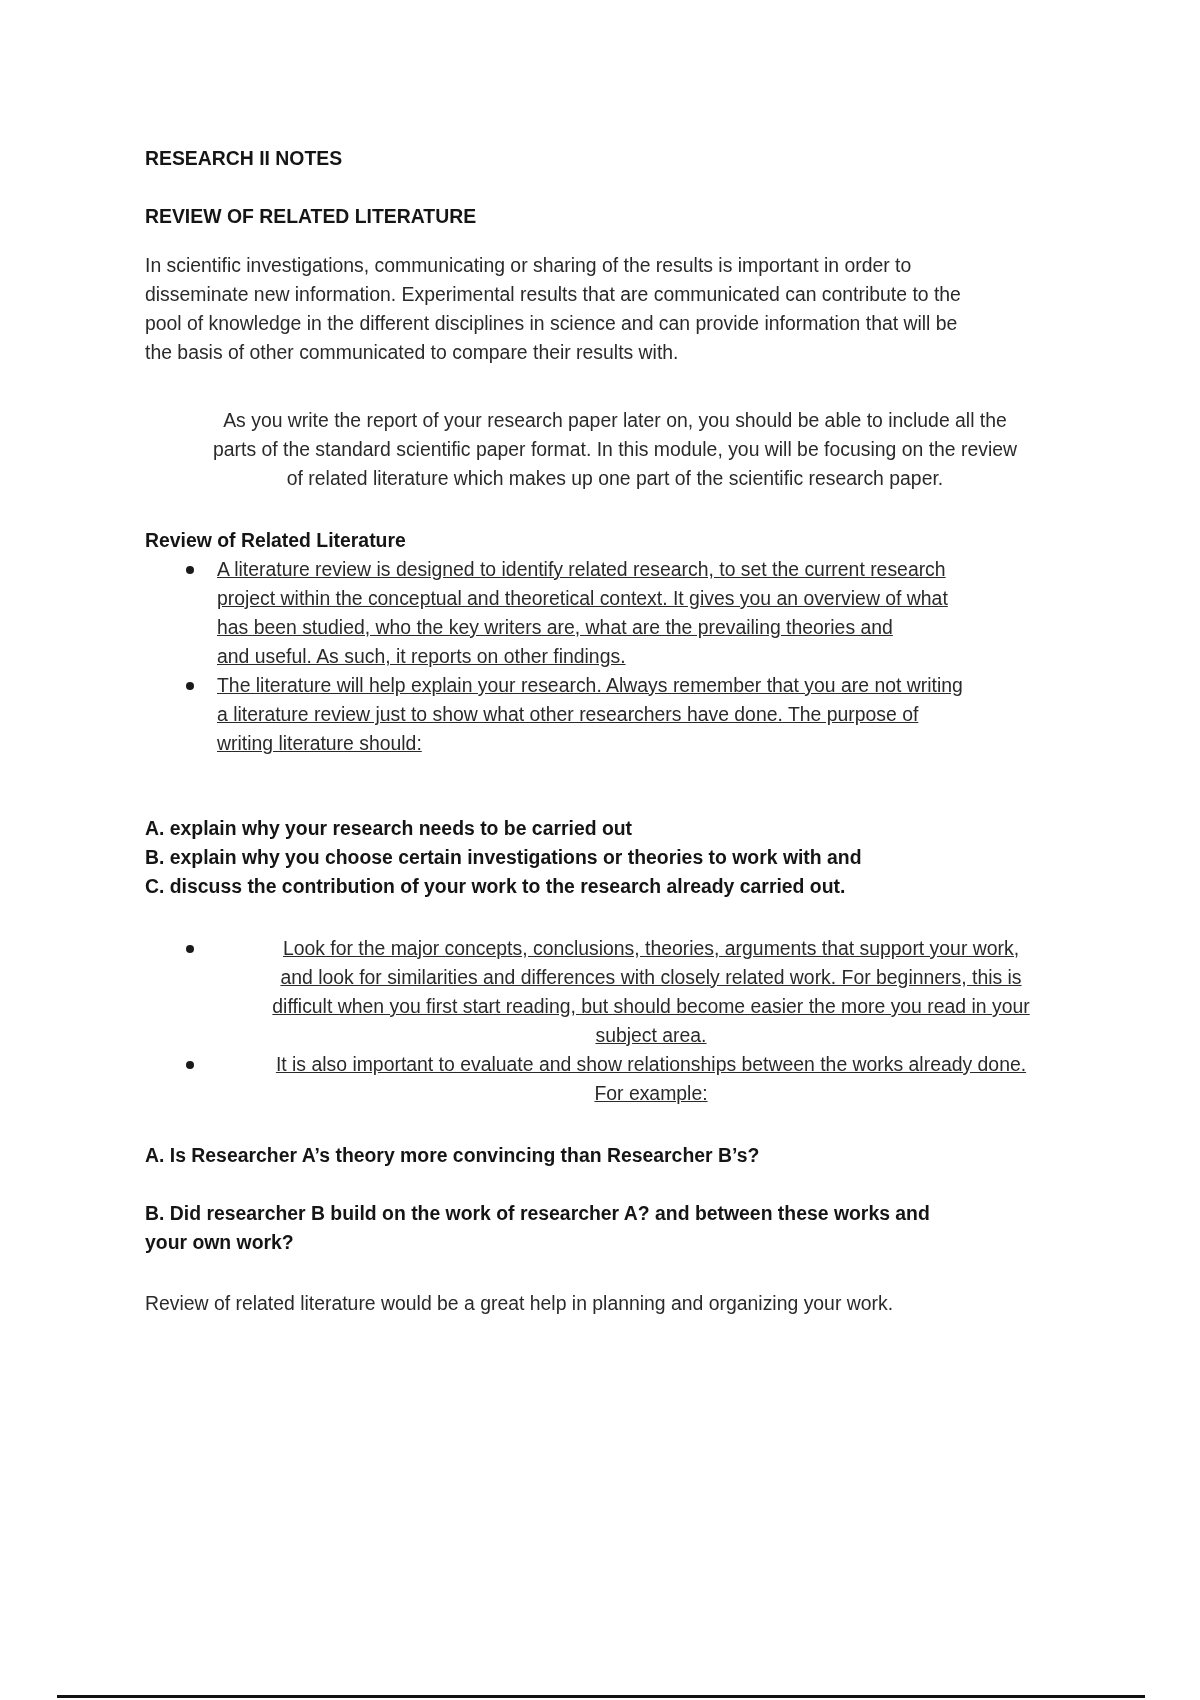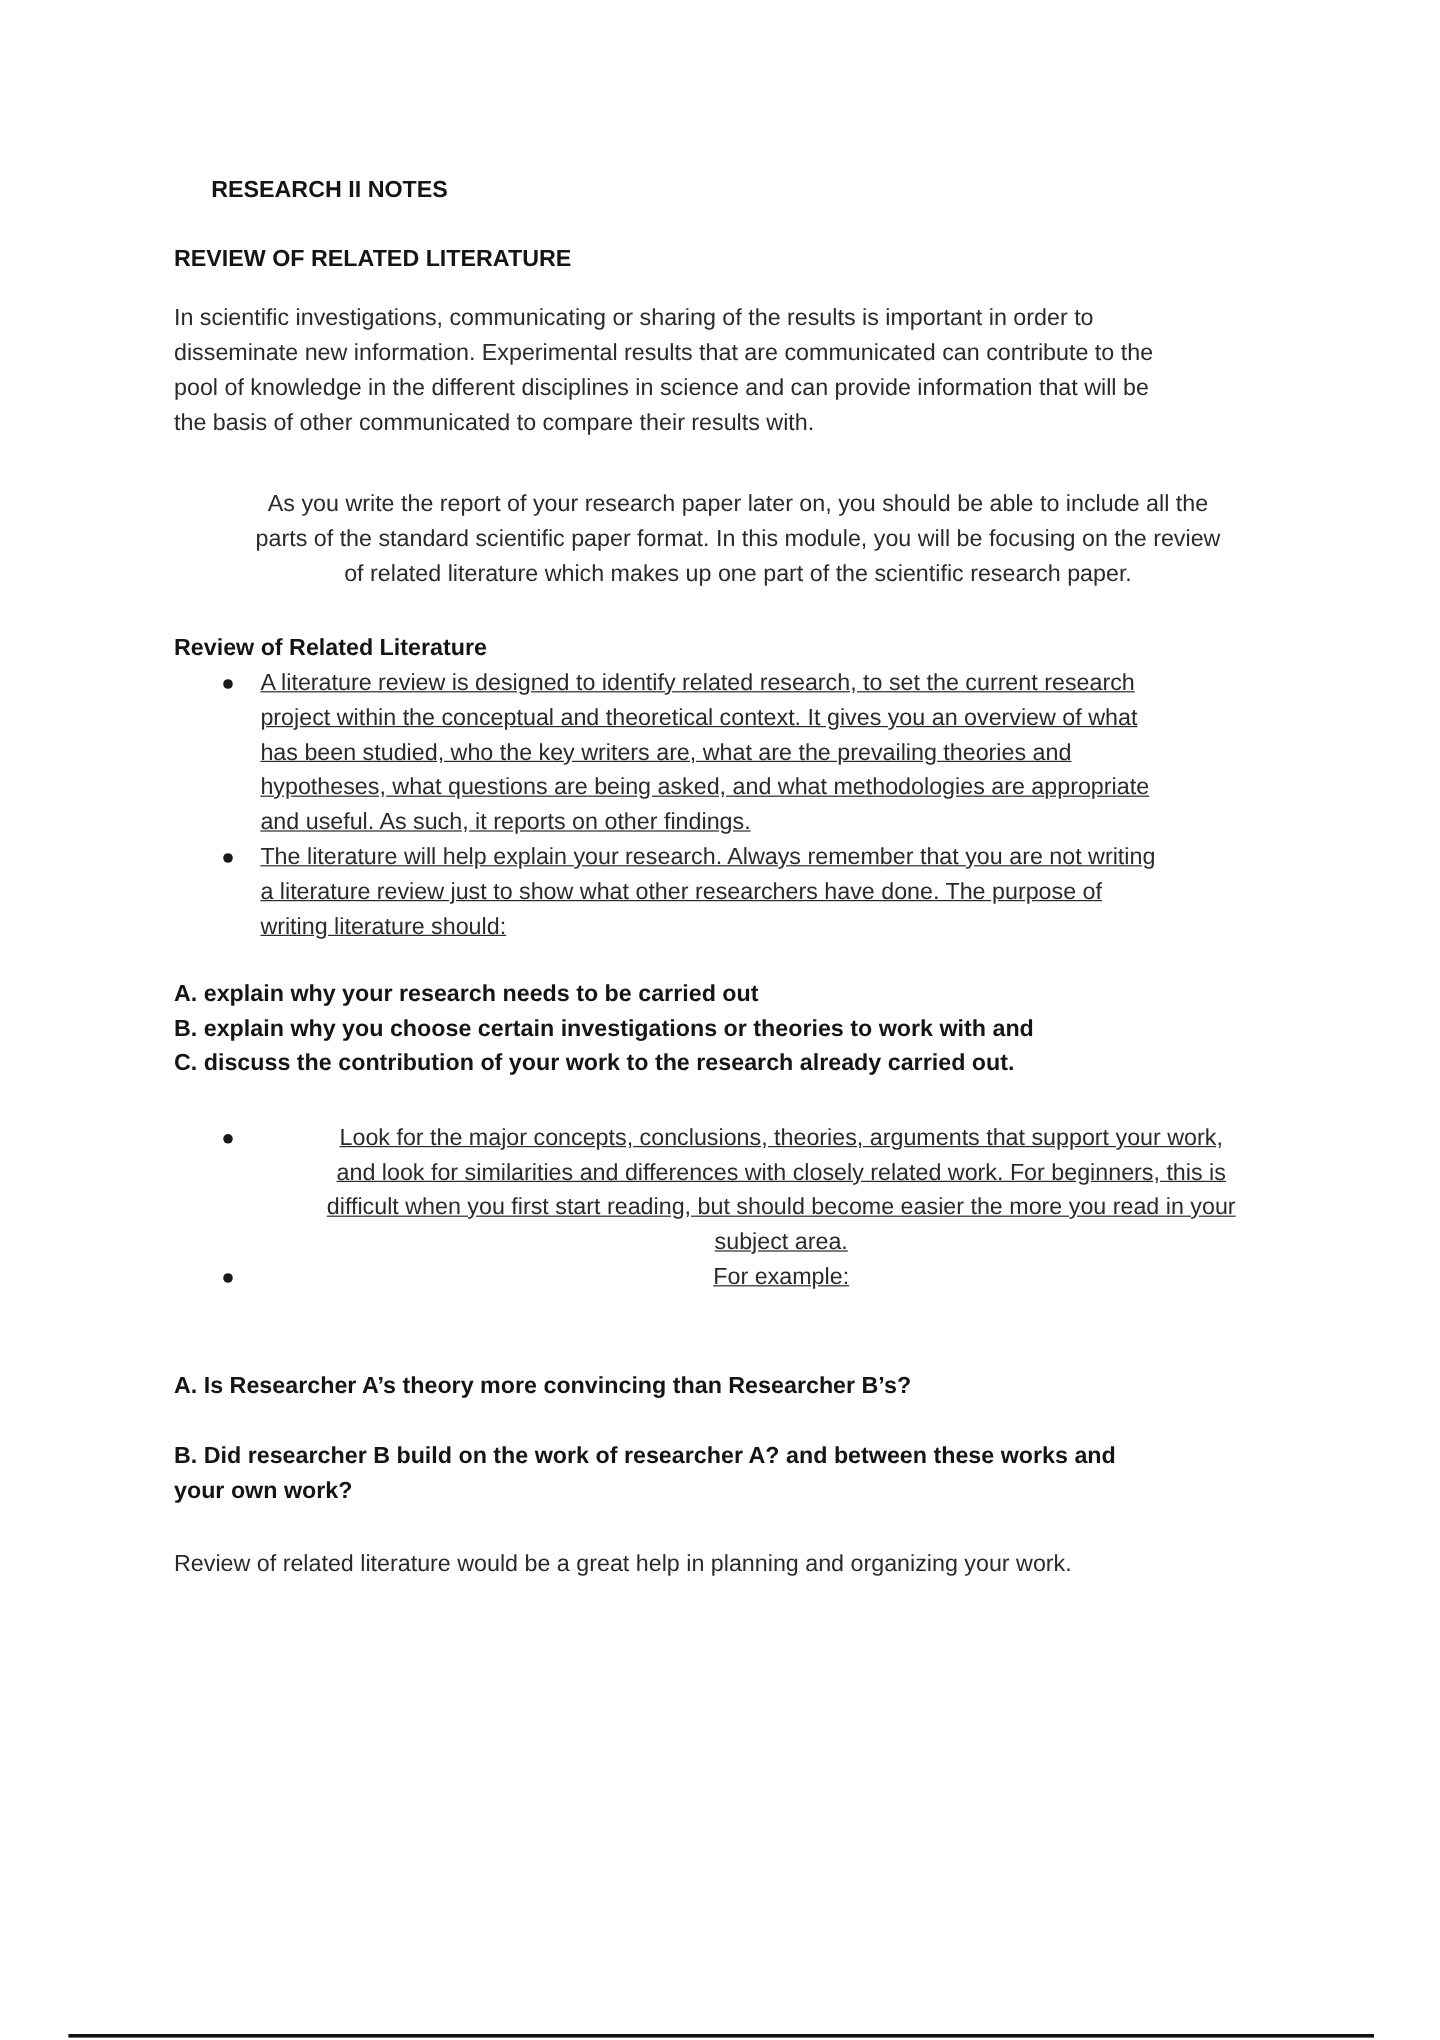--- a/index.html
+++ b/index.html
@@ -12,21 +12,21 @@
   .ul li { position:relative; padding-left:72px; }
   .ul li .dot { position:absolute; left:41px; top:11px; width:8px; height:8px; border-radius:50%; background:#1a1a1a; }
   .line-text { display:block; white-space:nowrap; }
   .footer-rule { position:absolute; left:57px; width:1088px; top:1695px; height:3px; background:#111; }
 </style>
 </head>
 <body>
 
 <div>
 
-  <div class="blk h" style="top:144px;margin-left:31px;">RESEARCH II NOTES</div>
+  <div class="blk h" style="top:144px;">RESEARCH II NOTES</div>
 
   <div class="blk h" style="top:202px;">REVIEW OF RELATED LITERATURE</div>
 
   <div class="blk p" style="top:251px;">
     <span class="line-text">In scientific investigations, communicating or sharing of the results is important in order to</span>
     <span class="line-text">disseminate new information. Experimental results that are communicated can contribute to the</span>
     <span class="line-text">pool of knowledge in the different disciplines in science and can provide information that will be</span>
     <span class="line-text">the basis of other communicated to compare their results with.</span>
   </div>
 
@@ -37,21 +37,20 @@
   </div>
 
   <div class="blk h" style="top:526px;">Review of Related Literature</div>
 
   <ul class="ul" style="top:555px;">
     <li>
       <span class="dot"></span>
       <span class="line-text">A literature review is designed to identify related research, to set the current research</span>
       <span class="line-text">project within the conceptual and theoretical context. It gives you an overview of what</span>
       <span class="line-text">has been studied, who the key writers are, what are the prevailing theories and</span>
-      <span class="line-text">hypotheses, what questions are being asked, and what methodologies are appropriate</span>
       <span class="line-text">and useful. As such, it reports on other findings.</span>
     </li>
     <li>
       <span class="dot"></span>
       <span class="line-text">The literature will help explain your research. Always remember that you are not writing</span>
       <span class="line-text">a literature review just to show what other researchers have done. The purpose of</span>
       <span class="line-text">writing literature should:</span>
     </li>
   </ul>
 
@@ -64,20 +63,21 @@
   <ul class="ul" style="top:934px;text-align:center;">
     <li>
       <span class="dot"></span>
       <span class="line-text">Look for the major concepts, conclusions, theories, arguments that support your work,</span>
       <span class="line-text">and look for similarities and differences with closely related work. For beginners, this is</span>
       <span class="line-text">difficult when you first start reading, but should become easier the more you read in your</span>
       <span class="line-text">subject area.</span>
     </li>
     <li>
       <span class="dot"></span>
+      <span class="line-text">It is also important to evaluate and show relationships between the works already done.</span>
       <span class="line-text">For example:</span>
     </li>
   </ul>
 
   <div class="blk h" style="top:1141px;">A. Is Researcher A’s theory more convincing than Researcher B’s?</div>
 
   <div class="blk h" style="top:1199px;">
     <span class="line-text">B. Did researcher B build on the work of researcher A? and between these works and</span>
     <span class="line-text">your own work?</span>
   </div>

